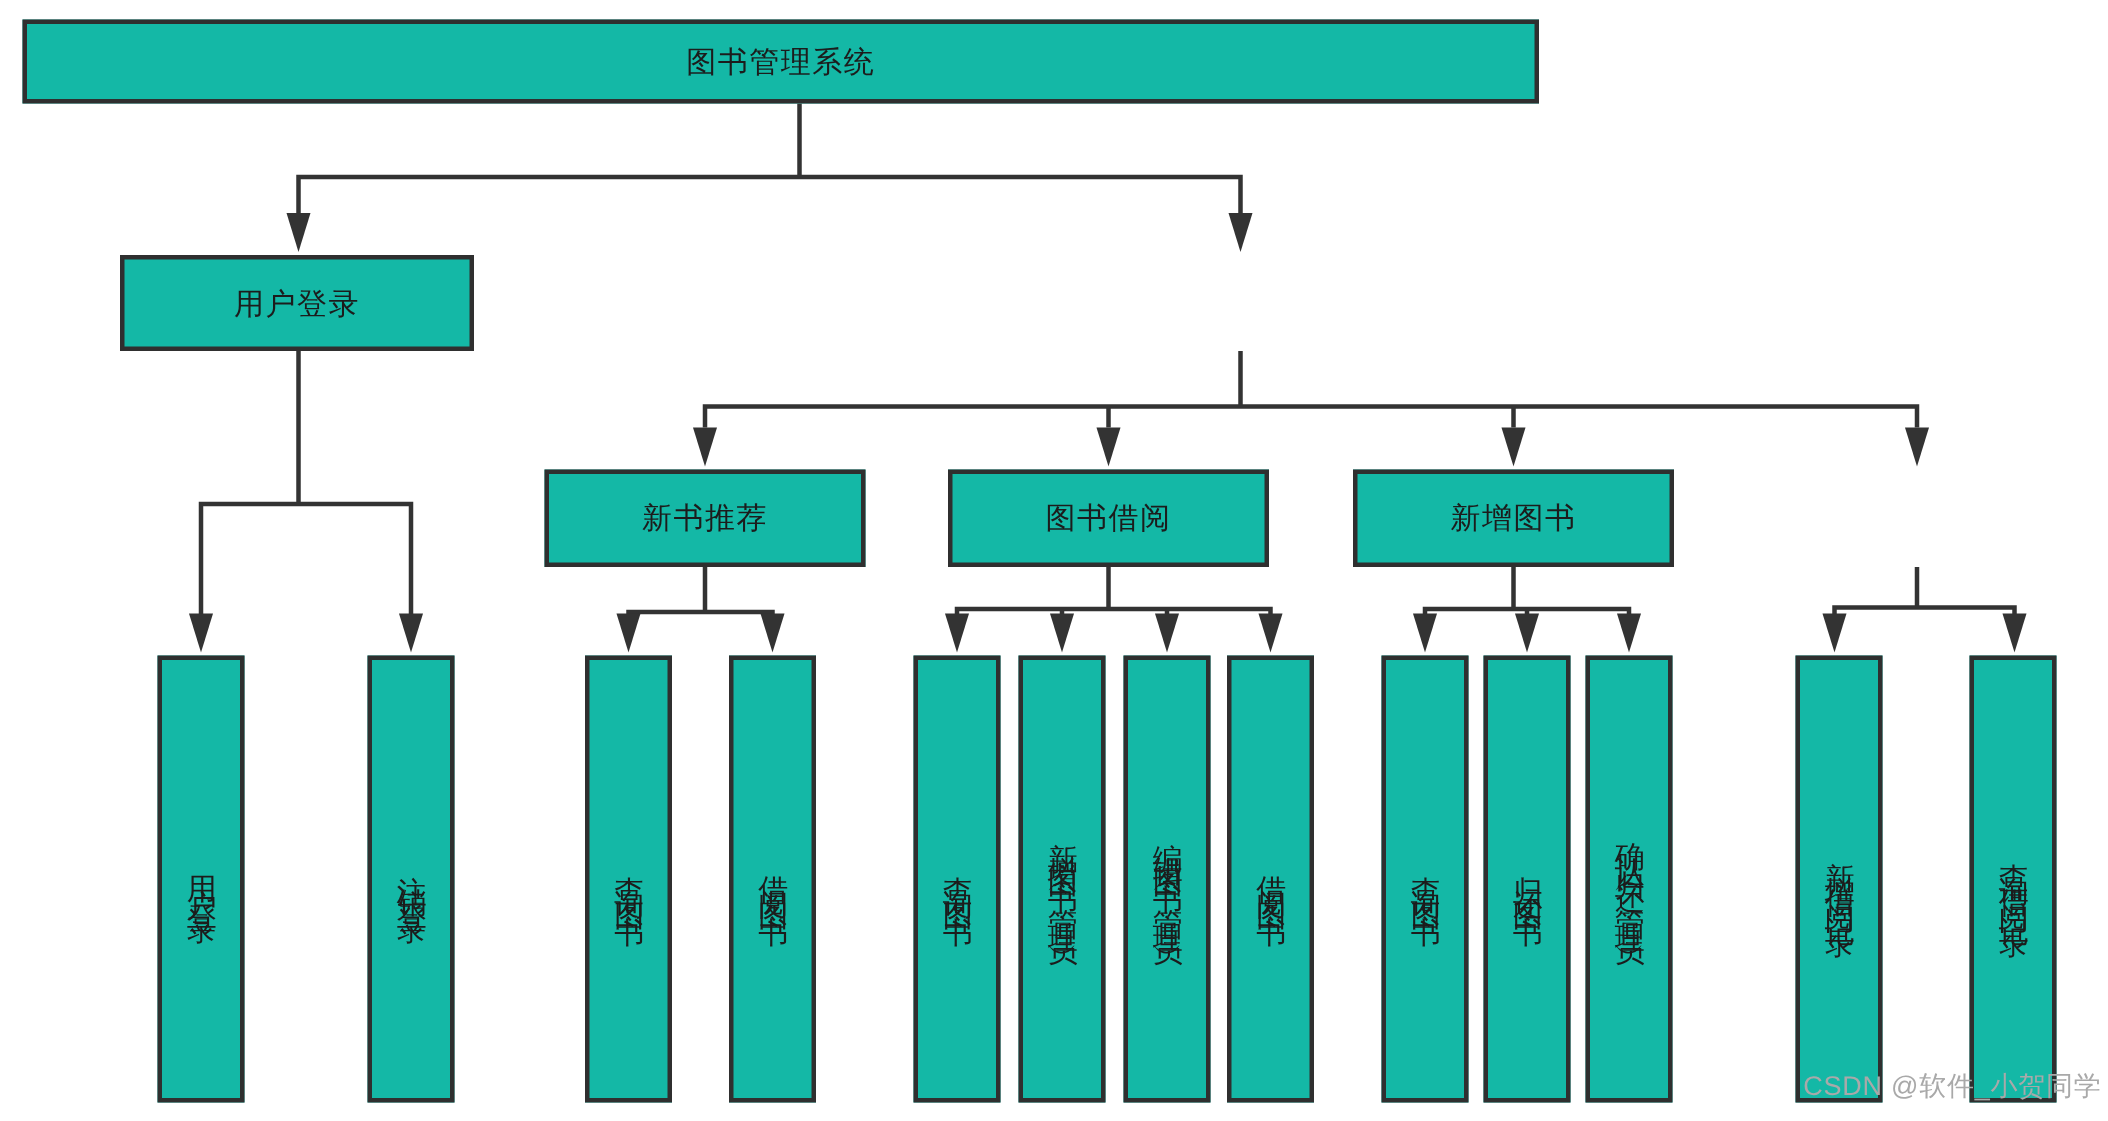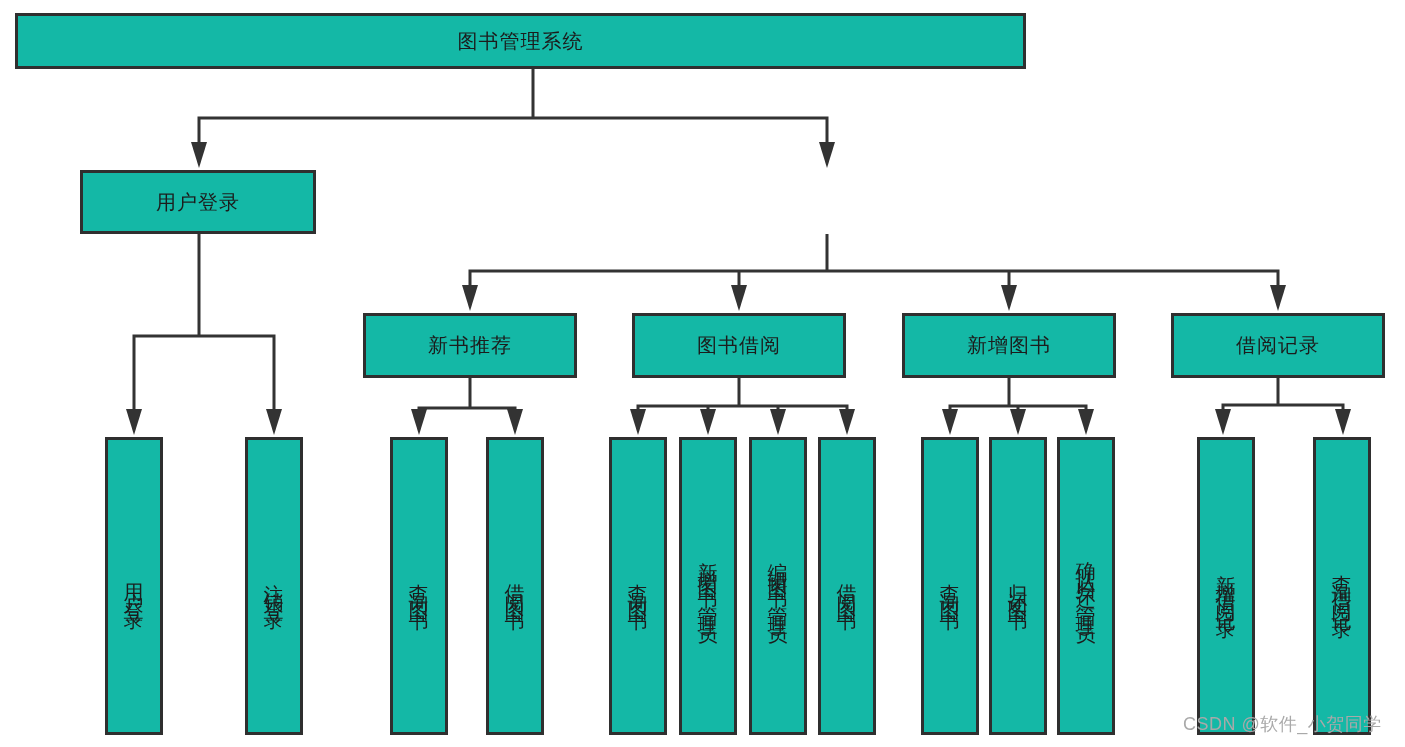--- a/index.html
+++ b/index.html
@@ -27,21 +27,21 @@
   .node.v{
     writing-mode:vertical-rl;
     letter-spacing:9px;
     line-height:1;
   }
   .watermark{
     position:absolute;
     left:1183px;
     top:712px;
     width:218px;
-    text-align:left;
+    text-align:right;
     font-size:18px;
     color:#a9a9a9;
     letter-spacing:0.5px;
     z-index:3;
     white-space:nowrap;
   }
 </style>
 </head>
 <body>
 
@@ -80,21 +80,20 @@
     </g>
   </svg>
 
   <div class="node" style="left:15px;top:13px;width:1011px;height:56px">图书管理系统</div>
 
   <div class="node" style="left:80px;top:170px;width:236px;height:64px">用户登录</div>
 
   <div class="node" style="left:632px;top:313px;width:214px;height:65px">图书借阅</div>
   <div class="node" style="left:363px;top:313px;width:214px;height:65px">新书推荐</div>
   <div class="node" style="left:902px;top:313px;width:214px;height:65px">新增图书</div>
-  <div class="node" style="left:1171px;top:313px;width:214px;height:65px">借阅记录</div>
 
   <div class="node v" style="left:105px;top:437px;width:58px;height:298px">用户登录</div>
   <div class="node v" style="left:245px;top:437px;width:58px;height:298px">注销登录</div>
 
   <div class="node v" style="left:390px;top:437px;width:58px;height:298px">查询图书</div>
   <div class="node v" style="left:486px;top:437px;width:58px;height:298px">借阅图书</div>
 
   <div class="node v" style="left:609px;top:437px;width:58px;height:298px">查询图书</div>
   <div class="node v" style="left:679px;top:437px;width:58px;height:298px">新增图书（管理员）</div>
   <div class="node v" style="left:749px;top:437px;width:58px;height:298px">编辑图书（管理员）</div>

